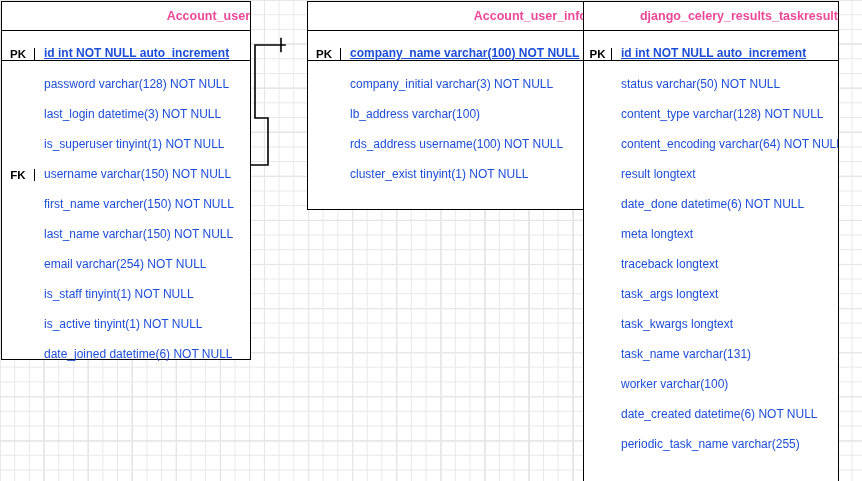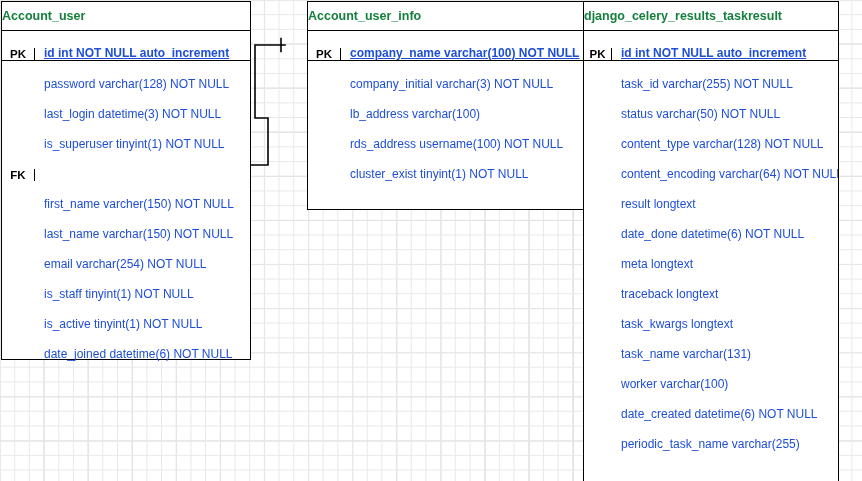--- a/index.html
+++ b/index.html
@@ -33,24 +33,24 @@
   .entity {
     position: absolute;
     background: #ffffff;
     border: 1px solid #000000;
     box-sizing: border-box;
   }
 
   .entity-title {
     height: 29px;
     line-height: 29px;
-    text-align: left;
+    text-align: right;
     font-weight: bold;
     font-size: 12.5px;
-    color: #15803d;
+    color: #ec4899;
     border-bottom: 1px solid #000000;
     box-sizing: border-box;
     white-space: nowrap;
     overflow: hidden;
   }
 
   .row {
     display: flex;
     align-items: flex-end;
     height: 30px;
@@ -138,20 +138,21 @@
     <div class="row">
       <div class="row-key"></div>
       <div class="row-attr">last_login datetime(3) NOT NULL</div>
     </div>
     <div class="row">
       <div class="row-key"></div>
       <div class="row-attr">is_superuser tinyint(1) NOT NULL</div>
     </div>
     <div class="row">
       <div class="row-key">FK</div>
+      <div class="row-attr">username varchar(150) NOT NULL</div>
     </div>
     <div class="row">
       <div class="row-key"></div>
       <div class="row-attr">first_name varcher(150) NOT NULL</div>
     </div>
     <div class="row">
       <div class="row-key"></div>
       <div class="row-attr">last_name varchar(150) NOT NULL</div>
     </div>
     <div class="row">
@@ -201,24 +202,20 @@
   <div class="entity" id="entity-taskresult">
     <div class="entity-title">django_celery_results_taskresult</div>
 
     <div class="row pk-row">
       <div class="row-key">PK</div>
       <div class="row-attr key-attr">id int NOT NULL auto_increment</div>
     </div>
 
     <div class="row">
       <div class="row-key"></div>
-      <div class="row-attr">task_id varchar(255) NOT NULL</div>
-    </div>
-    <div class="row">
-      <div class="row-key"></div>
       <div class="row-attr">status varchar(50) NOT NULL</div>
     </div>
     <div class="row">
       <div class="row-key"></div>
       <div class="row-attr">content_type varchar(128) NOT NULL</div>
     </div>
     <div class="row">
       <div class="row-key"></div>
       <div class="row-attr">content_encoding varchar(64) NOT NULL</div>
     </div>
@@ -230,20 +227,24 @@
       <div class="row-key"></div>
       <div class="row-attr">date_done datetime(6) NOT NULL</div>
     </div>
     <div class="row">
       <div class="row-key"></div>
       <div class="row-attr">meta longtext</div>
     </div>
     <div class="row">
       <div class="row-key"></div>
       <div class="row-attr">traceback longtext</div>
+    </div>
+    <div class="row">
+      <div class="row-key"></div>
+      <div class="row-attr">task_args longtext</div>
     </div>
     <div class="row">
       <div class="row-key"></div>
       <div class="row-attr">task_kwargs longtext</div>
     </div>
     <div class="row">
       <div class="row-key"></div>
       <div class="row-attr">task_name varchar(131)</div>
     </div>
     <div class="row">

